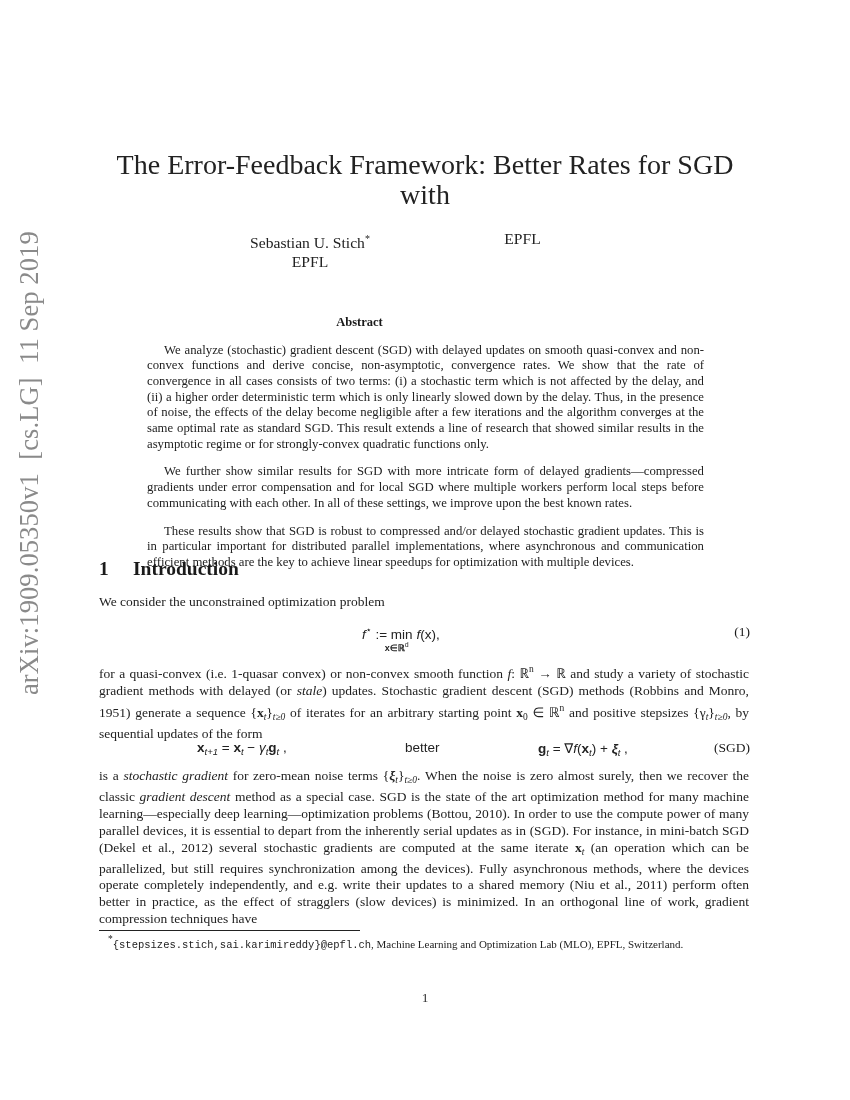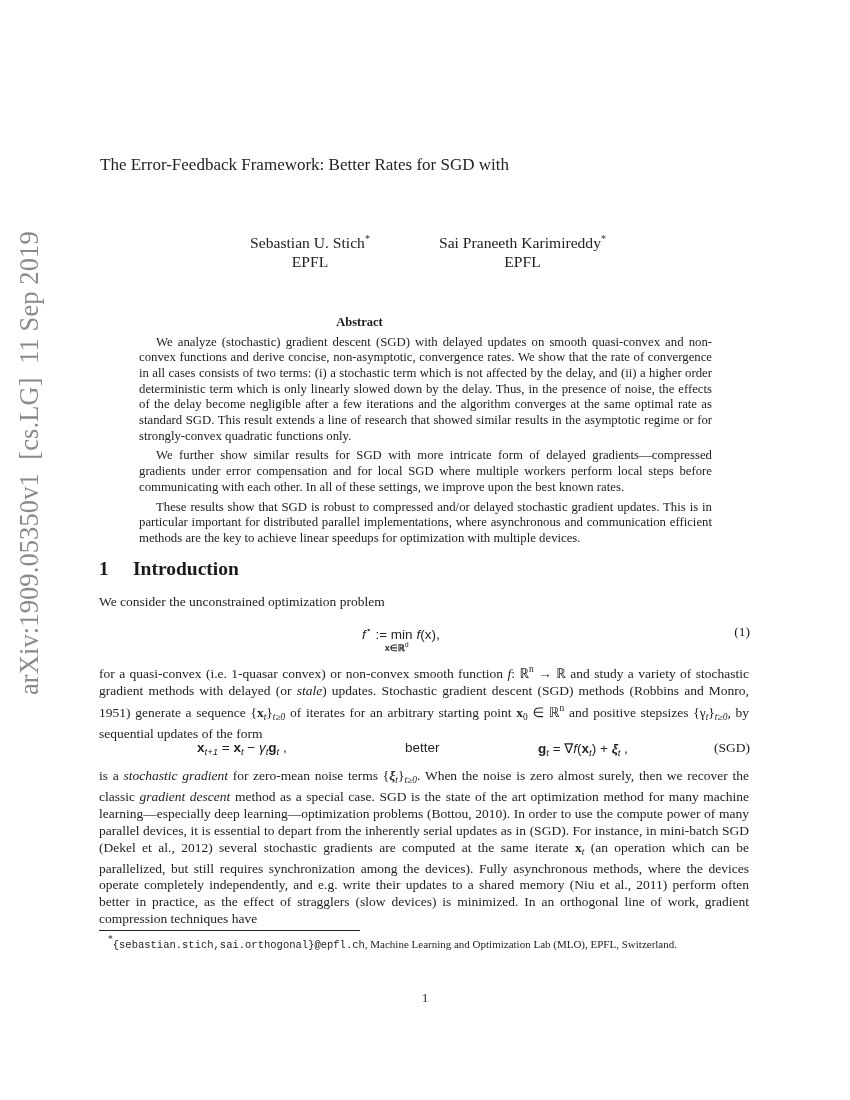--- a/index.html
+++ b/index.html
@@ -12,40 +12,40 @@
 
     .arxiv-stamp {
       position: absolute; left: 14px; top: 695px;
       transform-origin: 0 0; transform: rotate(-90deg);
       font-family: "Liberation Serif", serif; font-size: 26.5px; color: #8a8a8a;
       white-space: pre; letter-spacing: 0.1px;
     }
 
     .title {
       position: absolute; left: 100px; width: 650px; top: 150px;
-      text-align: left; font-family: "Liberation Serif", serif;
-      font-size: 17px; line-height: 30px; color: #222;
+      text-align: center; font-family: "Liberation Serif", serif;
+      font-size: 28px; line-height: 30px; color: #222;
     }
     .authors {
       position: absolute; top: 229px; left: 0; width: 850px;
       font-family: "Liberation Serif", serif; font-size: 15.6px; color: #222;
     }
     .author { position: absolute; text-align: center; line-height: 19px; }
     .author sup { font-size: 10px; }
 
     .abstract-heading {
       position: absolute; top: 315px; left: 0; width: 719px; text-align: center;
       font-family: "Liberation Serif", serif; font-weight: bold; font-size: 12.5px;
     }
     .abstract {
       position: absolute; left: 135px; width: 581px; top: 330.5px;
       font-family: "Liberation Serif", serif; font-size: 12.75px; line-height: 15.7px;
       text-align: justify; color: #222;
     }
-    .abstract p { margin: 4px; text-indent: 17px; }
+    .abstract p { margin: 12px; text-indent: 17px; }
 
     .section-head {
       position: absolute; left: 99px; top: 558px;
       font-family: Liberation Serif, serif; font-weight: bold; font-size: 19.5px; color: #1a1a1a;
     }
     .section-head .num { display: inline-block; width: 34px; }
 
     .body-text {
       position: absolute; left: 99px; width: 650px;
       font-family: "Liberation Serif", serif; font-size: 13.5px; line-height: 16.9px;
@@ -82,21 +82,20 @@
 <div class="title">
   <div>The Error-Feedback Framework: Better Rates for SGD with</div>
 </div>
 
 <div class="authors">
   <div class="author" style="left:220px; width:180px;">
     <div><span>Sebastian U. Stich</span><sup>*</sup></div>
     <div>EPFL</div>
   </div>
   <div class="author" style="left:420px; width:205px;">
-    <div><span>Sai Praneeth Karimireddy</span><sup>*</sup></div>
     <div>EPFL</div>
   </div>
 </div>
 
 <div class="abstract-heading">Abstract</div>
 <div class="abstract">
   <p>We analyze (stochastic) gradient descent (SGD) with delayed updates on smooth quasi-convex and non-convex functions and derive concise, non-asymptotic, convergence rates. We show that the rate of convergence in all cases consists of two terms: (i) a stochastic term which is not affected by the delay, and (ii) a higher order deterministic term which is only linearly slowed down by the delay. Thus, in the presence of noise, the effects of the delay become negligible after a few iterations and the algorithm converges at the same optimal rate as standard SGD. This result extends a line of research that showed similar results in the asymptotic regime or for strongly-convex quadratic functions only.</p>
   <p>We further show similar results for SGD with more intricate form of delayed gradients—compressed gradients under error compensation and for local SGD where multiple workers perform local steps before communicating with each other. In all of these settings, we improve upon the best known rates.</p>
   <p>These results show that SGD is robust to compressed and/or delayed stochastic gradient updates. This is in particular important for distributed parallel implementations, where asynchronous and communication efficient methods are the key to achieve linear speedups for optimization with multiple devices.</p>
 </div>
@@ -125,16 +124,16 @@
   <span class="bold">g</span><span class="sub it">t</span> = ∇<span class="it">f</span>(<span class="bold">x</span><span class="sub it">t</span>) + <span class="bold it">ξ</span><span class="sub it">t</span> ,
 </div>
 <div class="eq-num" style="top:740px;text-align:center;">(SGD)</div>
 
 <div class="body-text" style="top:768px;">
   <p><span>is a </span><span class="it">stochastic gradient</span><span> for zero-mean noise terms {</span><span class="bold it">ξ</span><span class="sub it">t</span><span>}</span><span class="sub it">t≥0</span><span>. When the noise is zero almost surely, then we recover the classic </span><span class="it">gradient descent</span><span> method as a special case. SGD is the state of the art optimization method for many machine learning—especially deep learning—optimization problems (Bottou, 2010). In order to use the compute power of many parallel devices, it is essential to depart from the inherently serial updates as in (SGD). For instance, in mini-batch SGD (Dekel et al., 2012) several stochastic gradients are computed at the same iterate </span><span class="bold">x</span><span class="sub it">t</span><span> (an operation which can be parallelized, but still requires synchronization among the devices). Fully asynchronous methods, where the devices operate completely independently, and e.g. write their updates to a shared memory (Niu et al., 2011) perform often better in practice, as the effect of stragglers (slow devices) is minimized. In an orthogonal line of work, gradient compression techniques have</span></p>
 </div>
 
 <div class="footnote-rule"></div>
 <div class="footnote">
-  <span class="sup">*</span><span class="mono">{sebastian.stich,sai.orthogonal}@epfl.ch</span><span>, Machine Learning and Optimization Lab (MLO), EPFL, Switzerland.</span>
+  <span class="sup">*</span><span class="mono">{stepsizes.stich,sai.karimireddy}@epfl.ch</span><span>, Machine Learning and Optimization Lab (MLO), EPFL, Switzerland.</span>
 </div>
 
 <div class="page-number">1</div>
 
 </body></html>

